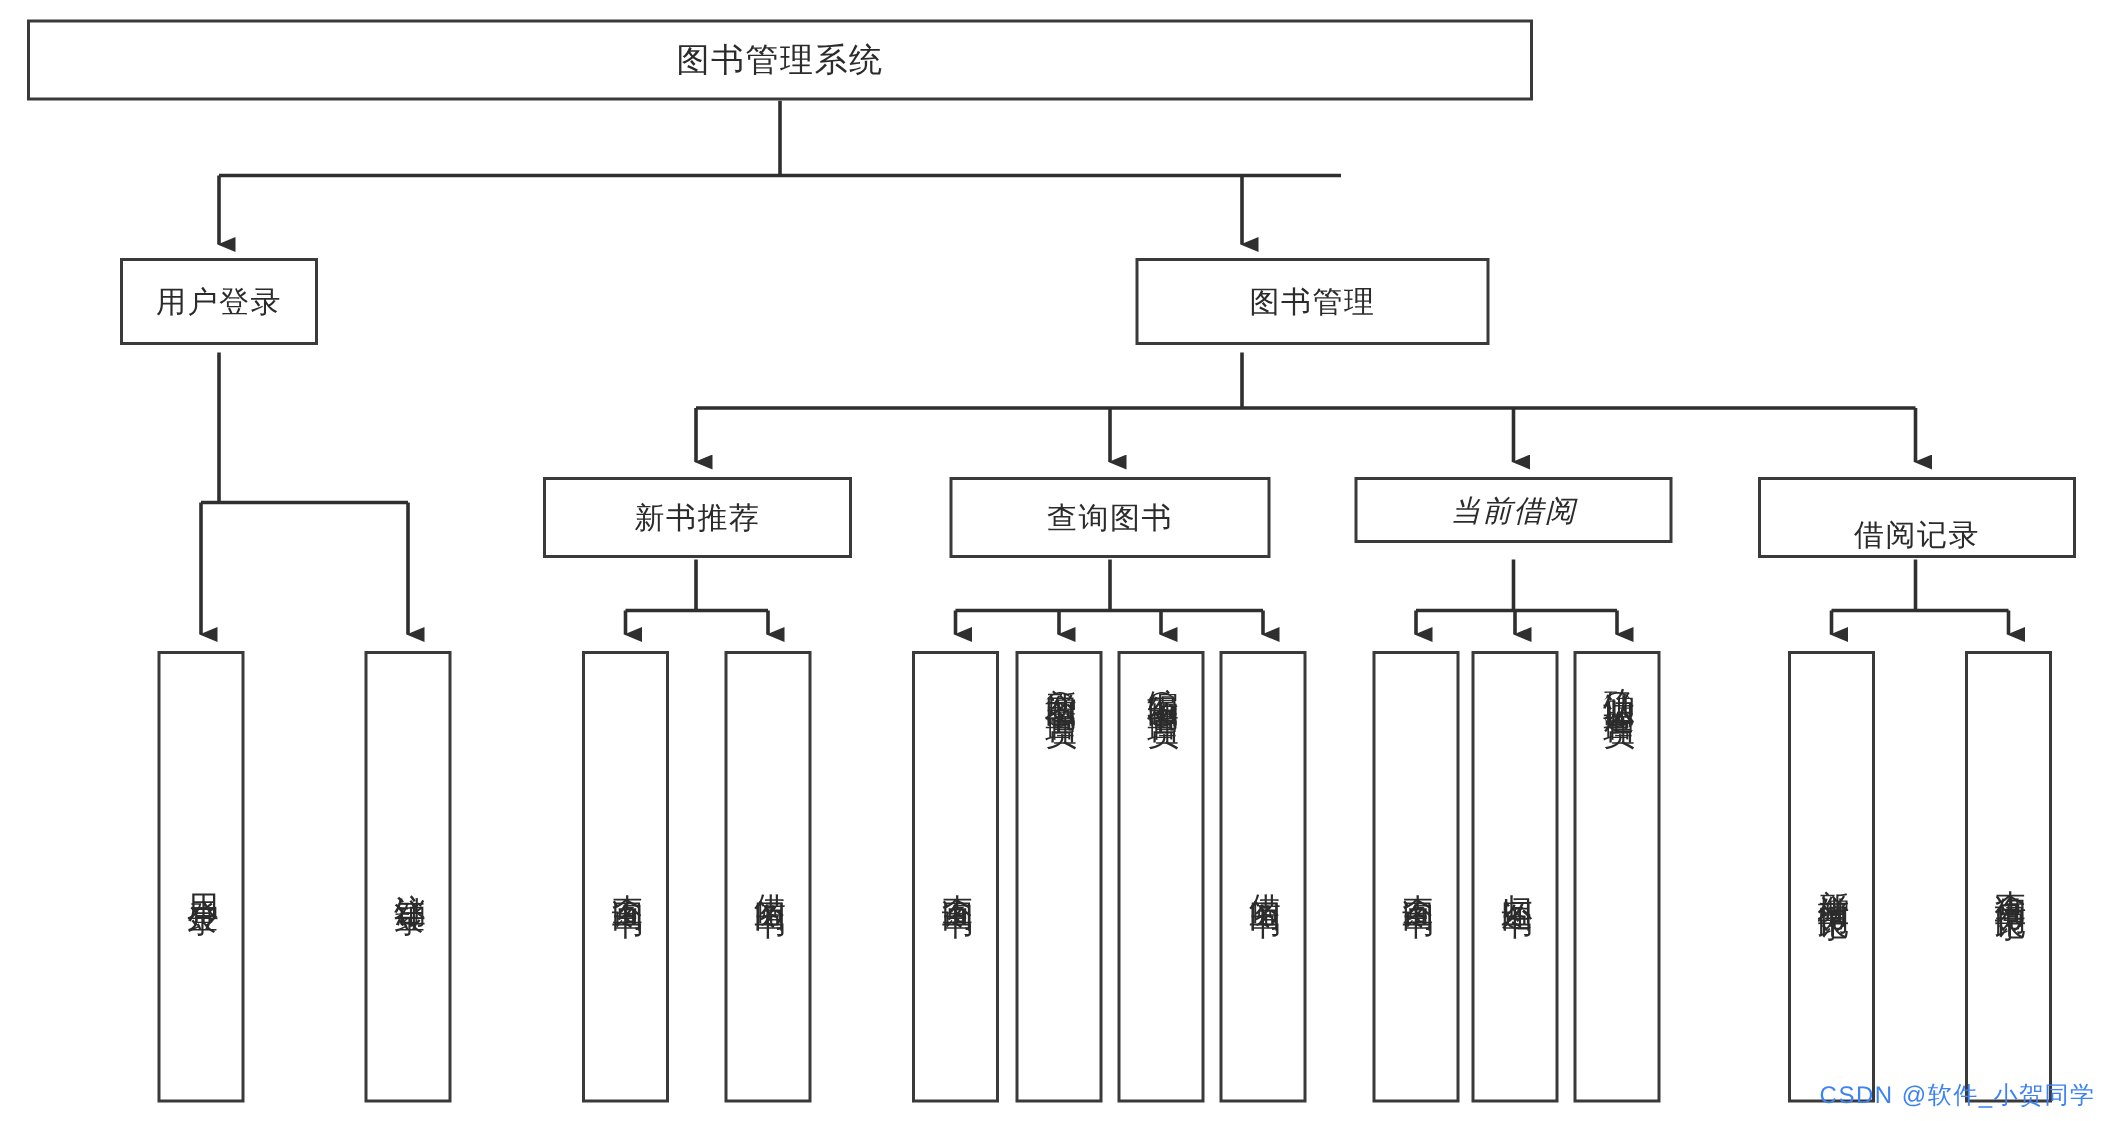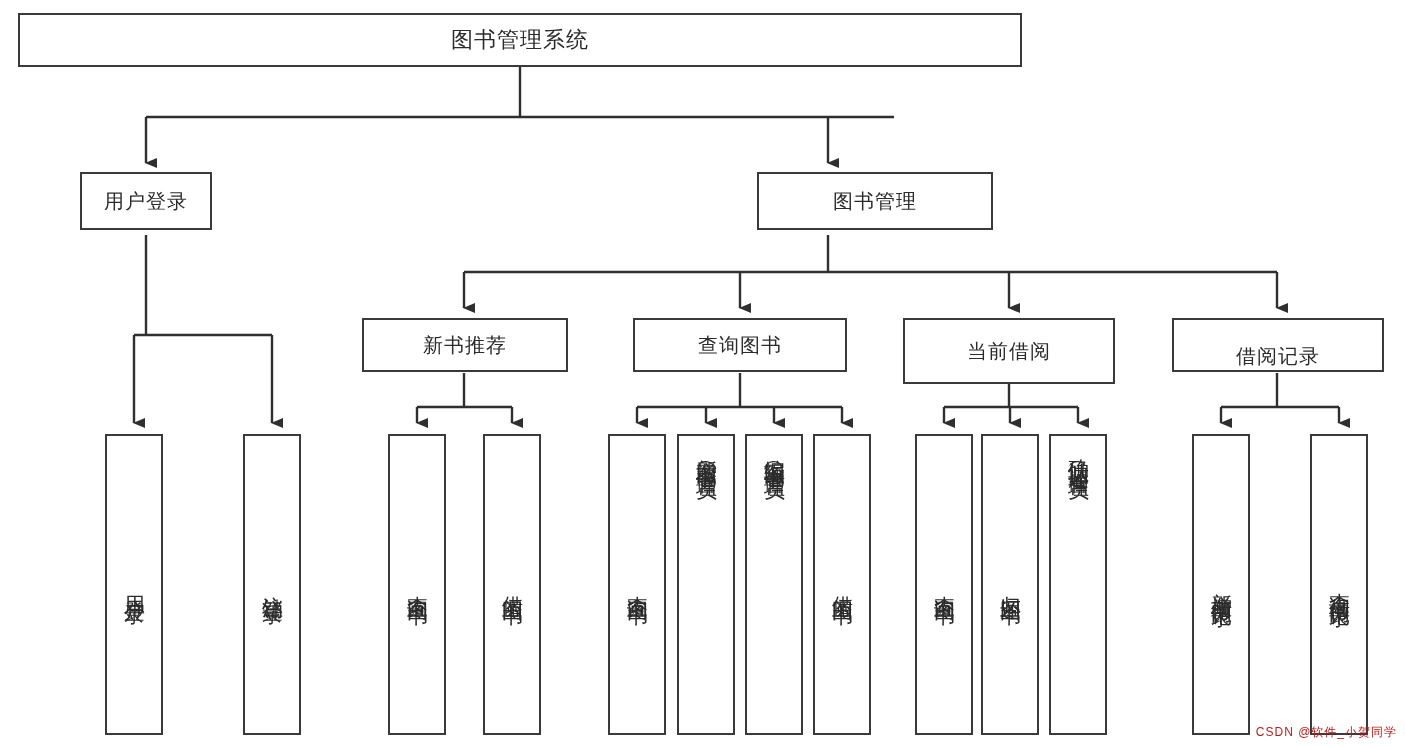--- a/index.html
+++ b/index.html
@@ -59,22 +59,22 @@
     color:#2b2b2b;
   }
   .leaf.center-text{
     align-items:center;
     padding-top:0;
   }
   .watermark{
     position:absolute;
     right:8px;
     bottom:6px;
-    font-size:12px;
-    color:#b91c1c;
+    font-size:16px;
+    color:#3b82f6;
     letter-spacing:1px;
     white-space:nowrap;
     user-select:none;
   }
 </style>
 </head>
 <body>
 
 <div id="canvas">
 
@@ -138,21 +138,21 @@
   <div class="node level2" style="left:710px; top:172px; width:236px; height:58px;margin-left:47px;">
     <span>图书管理</span>
   </div>
 
   <div class="node level3" style="left:362px; top:318px; width:206px; height:54px;">
     <span>新书推荐</span>
   </div>
   <div class="node level3" style="left:633px; top:318px; width:214px; height:54px;">
     <span>查询图书</span>
   </div>
-  <div class="node level3" style="left:903px; top:318px; width:212px; height:66px;">
+  <div class="node level3" style="left:903px; top:318px; width:212px; height:44px;font-style:italic;">
     <span>当前借阅</span>
   </div>
   <div class="node level3" style="left:1172px; top:318px; width:212px; height:54px;align-items:flex-end;">
     <span>借阅记录</span>
   </div>
 
   <div class="node leaf center-text" style="left:105px; top:434px; width:58px; height:301px;">
     <span class="vtext">用户登录</span>
   </div>
   <div class="node leaf center-text" style="left:243px; top:434px; width:58px; height:301px;">

